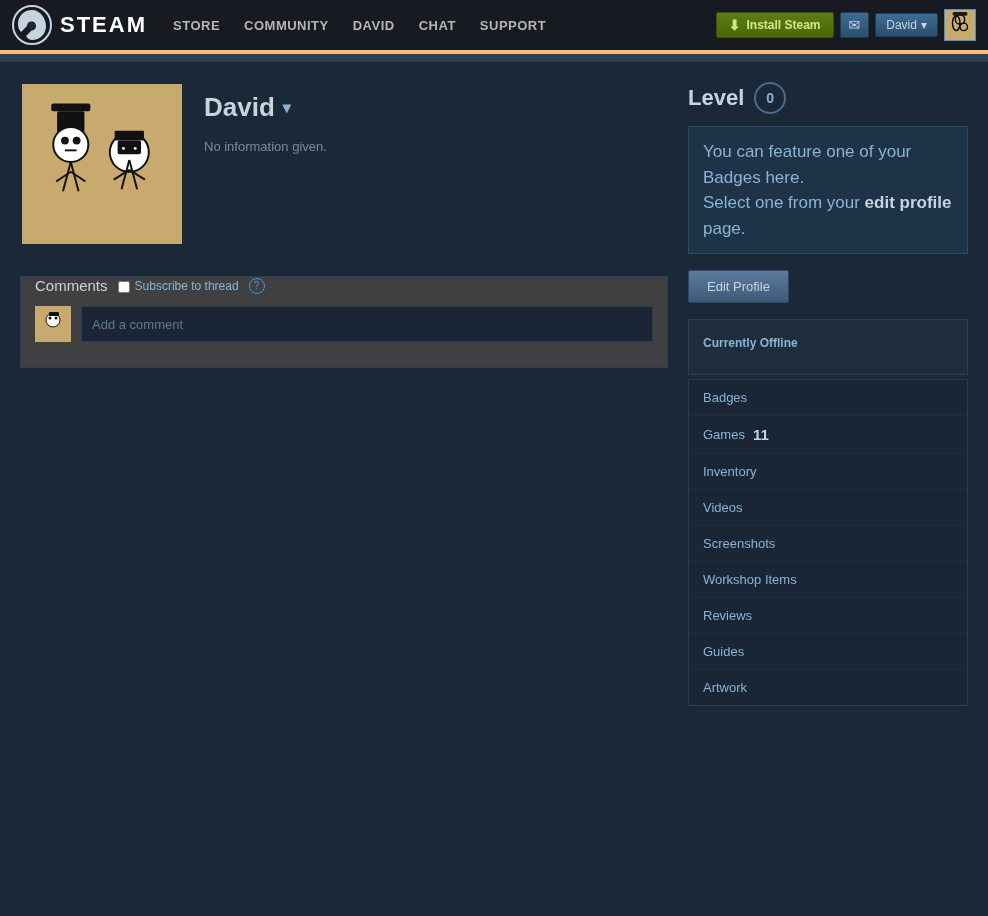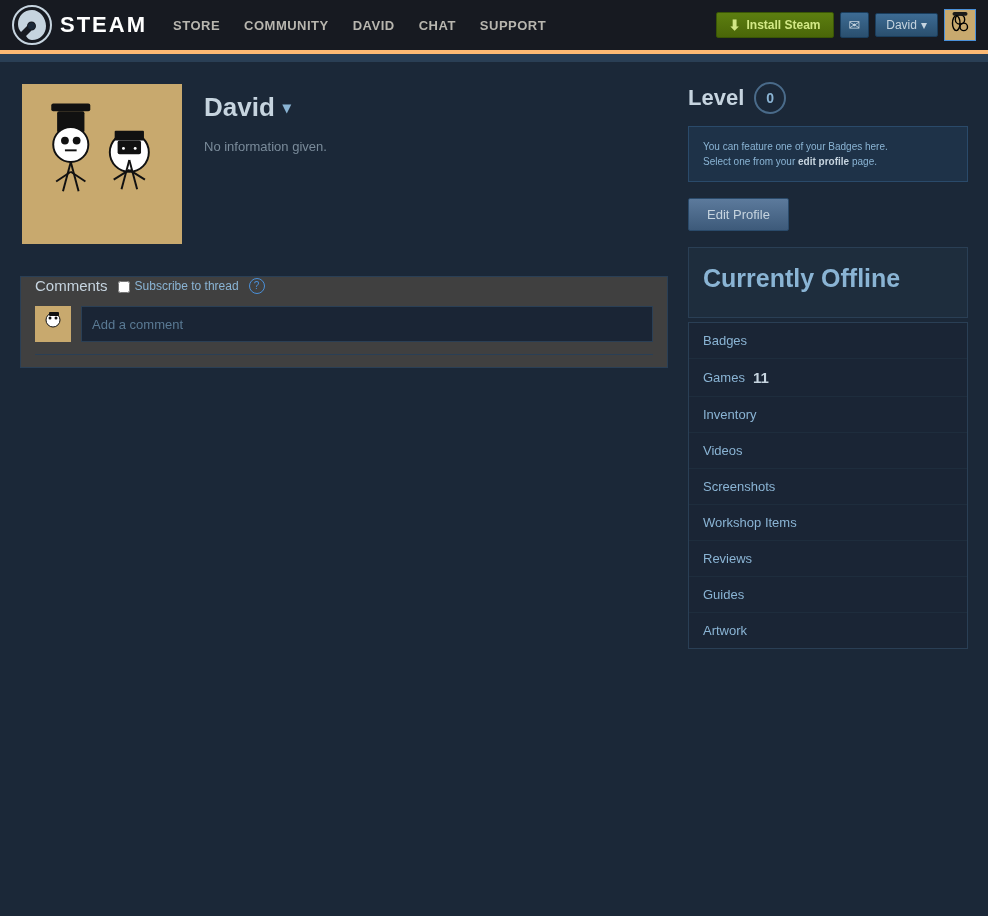--- a/index.html
+++ b/index.html
@@ -109,21 +109,21 @@
       width: 32px; height: 32px; border-radius: 50%;
       border: 2px solid #4a6b8a;
       background: transparent;
       display: flex; align-items: center; justify-content: center;
       font-size: 14px; color: #8ab4d4;
     }
     .badge-info-box {
       background: #1e3248;
       border: 1px solid #2a4a6a;
       padding: 12px 14px;
-      font-size: 10px;
+      font-size: 17px;
       color: #8ab4d4;
       line-height: 1.5;
       margin-bottom: 16px;
     }
     .badge-info-box a { color: #c6d4df; font-weight: bold; text-decoration: none; }
     .edit-profile-btn {
       background: linear-gradient(to bottom, #5c7a9c, #3d5a7a);
       color: #c6d4df;
       border: 1px solid #2a4a6a;
       padding: 8px 18px;
@@ -134,21 +134,21 @@
       display: block;
     }
 
     
     .status-box {
       background: #1e2d3d;
       border: 1px solid #2a3f55;
       padding: 16px 14px;
       margin-bottom: 4px;
     }
-    .status-text { font-size: 25px; color: #8ab4d4; font-weight: bold; margin-bottom: 8px; }
+    .status-text { font-size: 12px; color: #8ab4d4; font-weight: bold; margin-bottom: 8px; }
 
     
     .sidebar-links { background: #1a2535; border: 1px solid #2a3f55; }
     .sidebar-link {
       display: block;
       padding: 10px 14px;
       font-size: 13px;
       color: #8ab4d4;
       cursor: pointer;
       border-bottom: 1px solid #1e2d3d;

